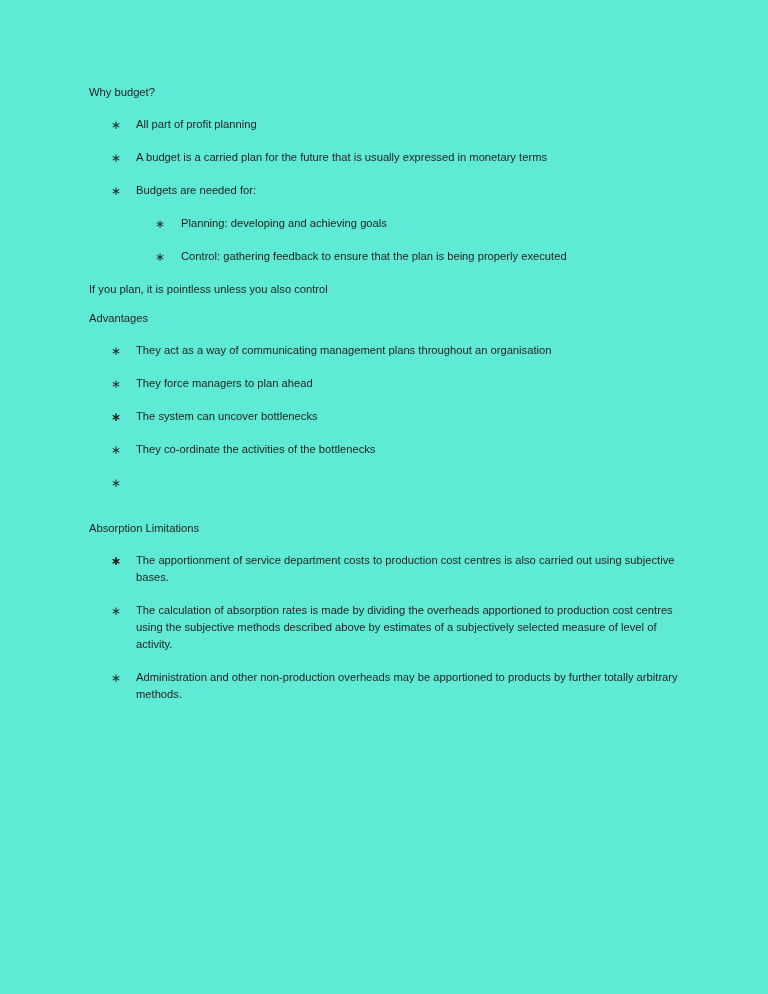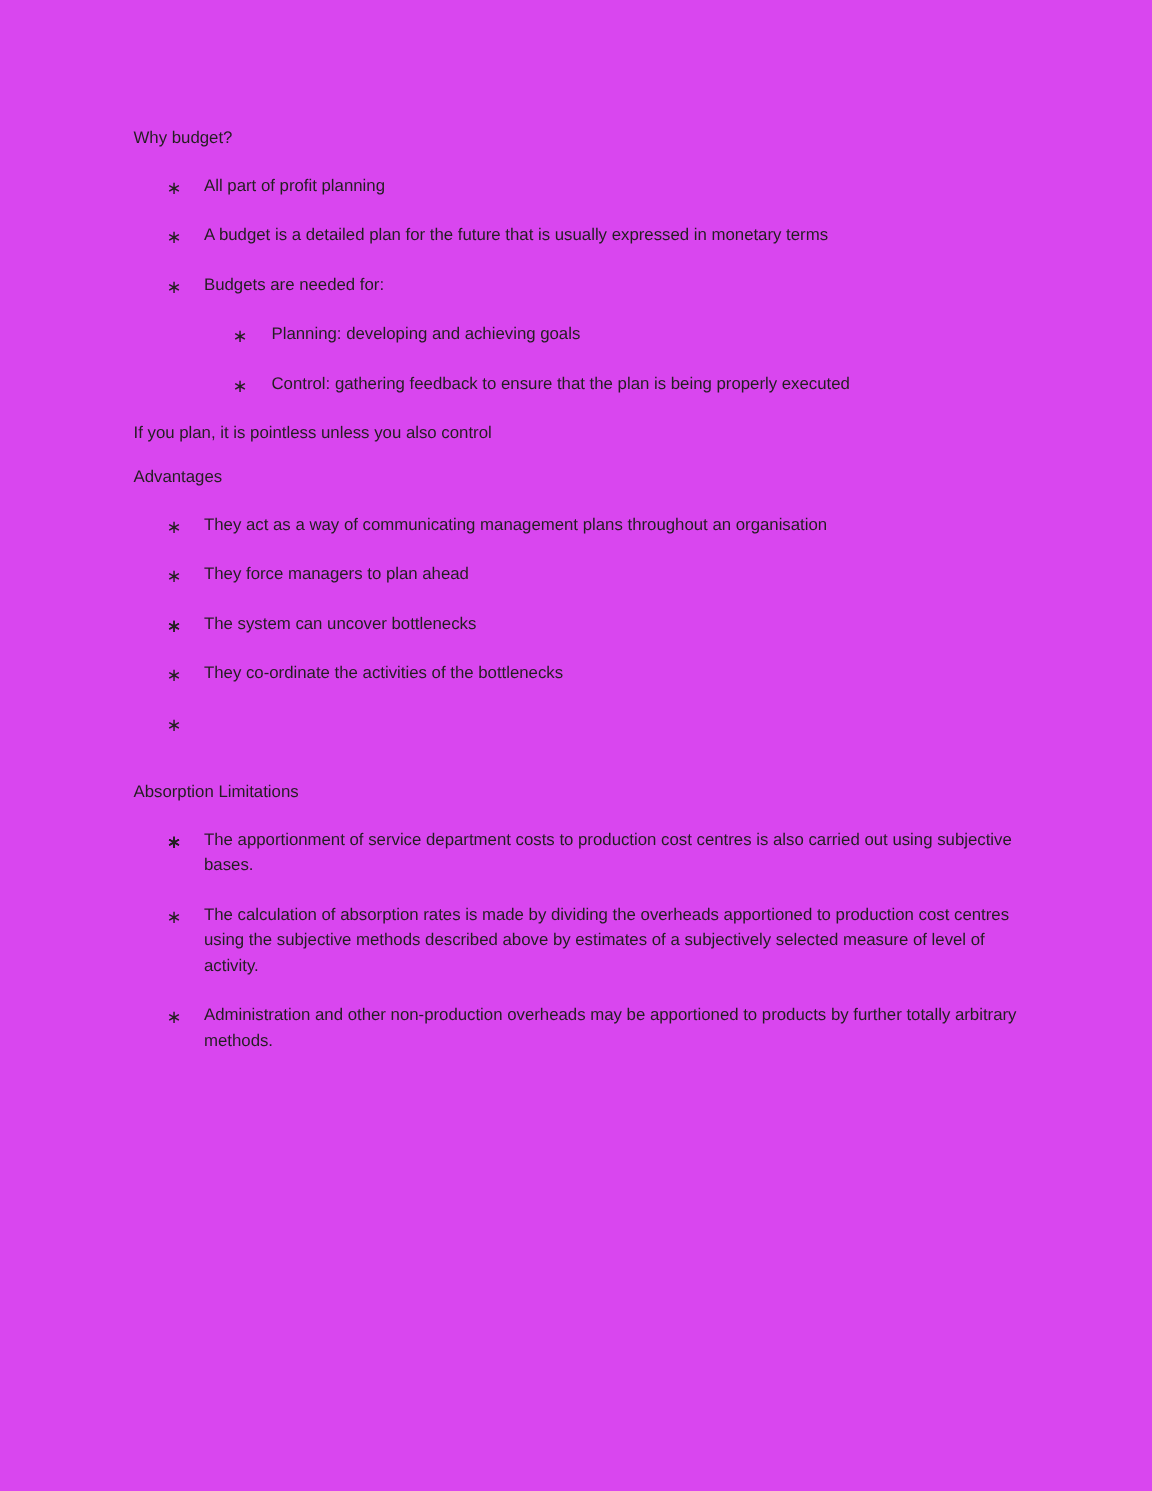--- a/index.html
+++ b/index.html
@@ -10,21 +10,21 @@
   body {
     width: 768px;
     min-height: 994px;
     font-family: "Liberation Sans", sans-serif;
     color: #231f20;
     -webkit-font-smoothing: antialiased;
   }
   .page {
     width: 768px;
     min-height: 994px;
-    background: #d946ef;
+    background: #5eead4;
     box-sizing: border-box;
     padding: 84px 82px 40px 89px;
     position: relative;
   }
   .doc-body {
     font-size: 11.2px;
     line-height: 1.0;
   }
   .para {
     font-size: 11.2px;
@@ -76,21 +76,21 @@
 
     <div class="block">
       <p class="para">Why budget?</p>
       <ul class="bullet-list">
         <li class="bullet-item">
           <span class="marker">∗</span>
           <span>All part of profit planning</span>
         </li>
         <li class="bullet-item">
           <span class="marker">∗</span>
-          <span>A budget is a detailed plan for the future that is usually expressed in monetary terms</span>
+          <span>A budget is a carried plan for the future that is usually expressed in monetary terms</span>
         </li>
         <li class="bullet-item">
           <span class="marker">∗</span>
           <span>Budgets are needed for:</span>
         </li>
         <li class="bullet-item level2">
           <span class="marker">∗</span>
           <span>Planning:  developing and achieving goals</span>
         </li>
         <li class="bullet-item level2">

